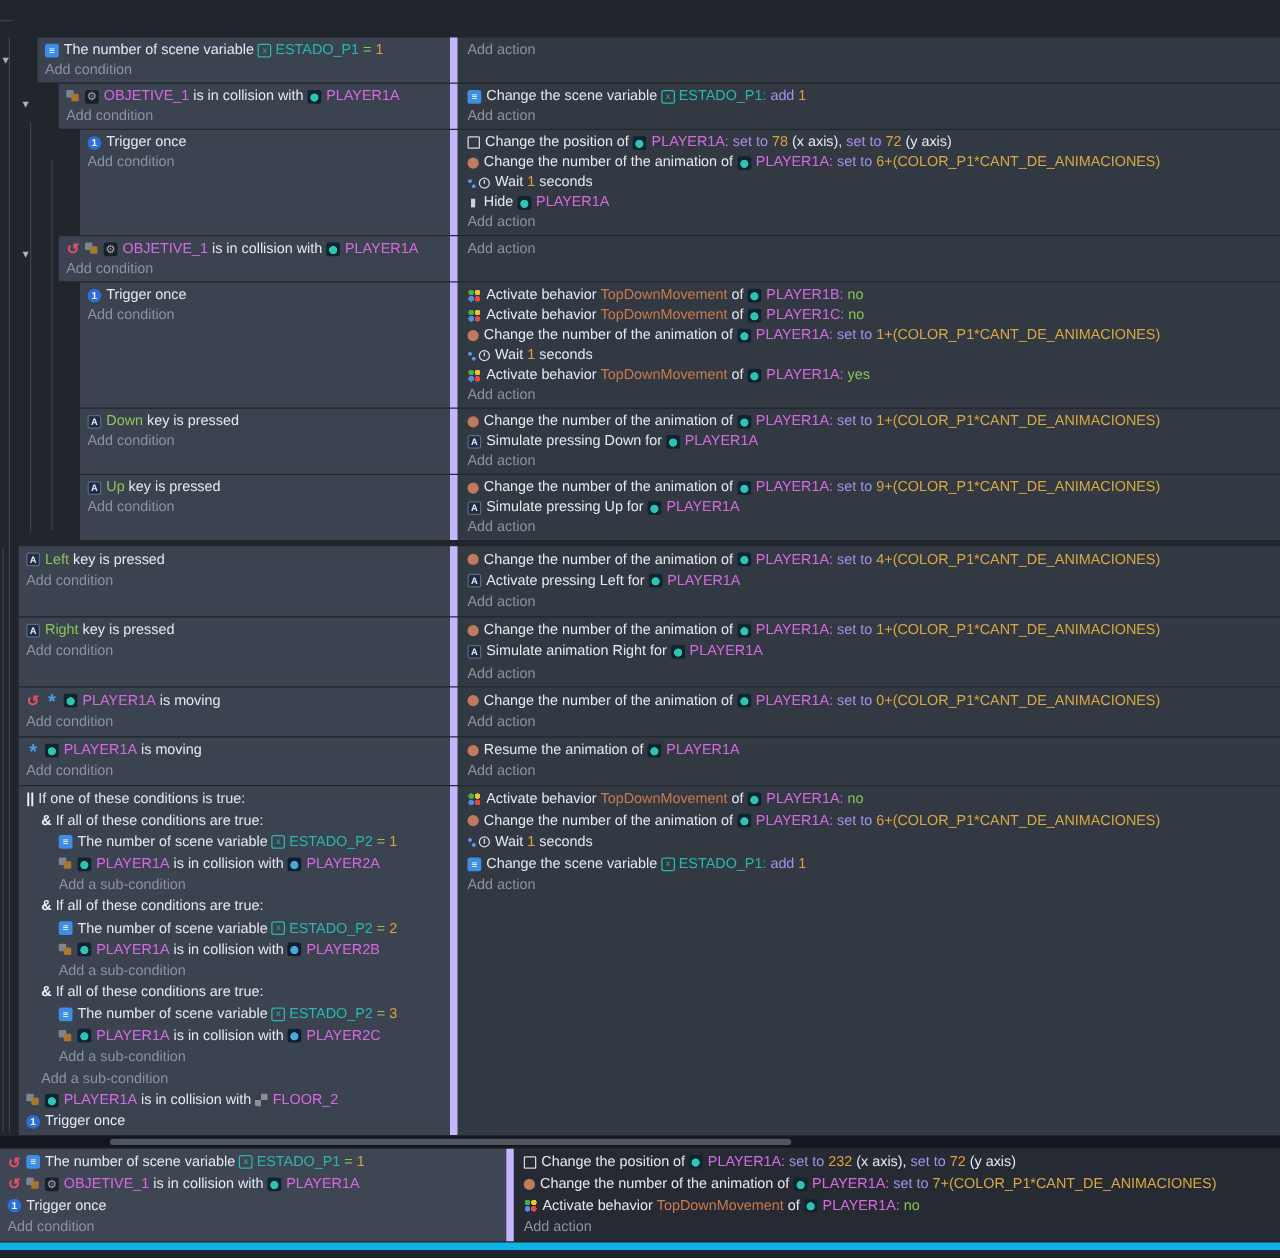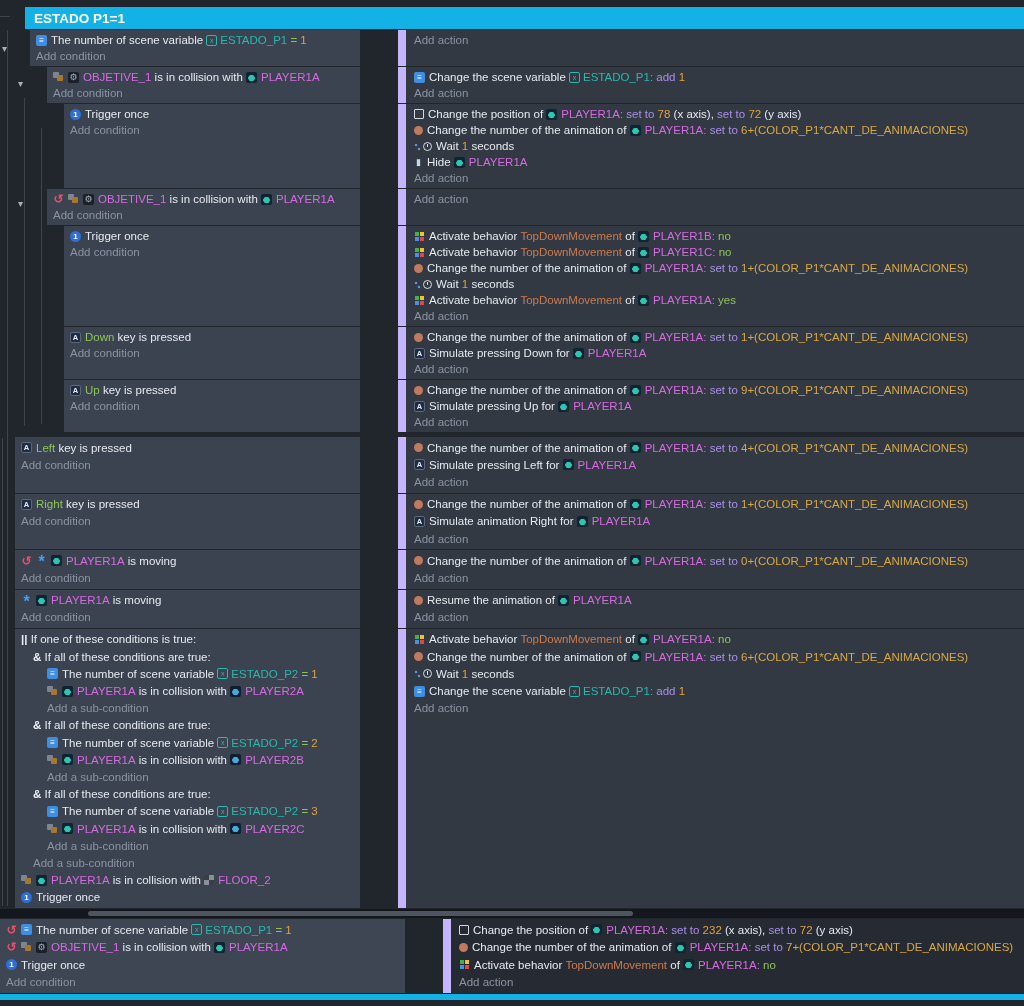--- a/index.html
+++ b/index.html
@@ -5,21 +5,21 @@
   html,body{margin:0;padding:0;background:#14171c;}
   #page{position:relative;width:1024px;height:1006px;background:#21252c;overflow:hidden;
         font-family:"Liberation Sans",sans-serif;}
   
   #group-header{position:absolute;top:7px;left:25px;right:0;height:22px;background:#12b2e6;
         display:flex;align-items:center;padding-left:9px;color:#fff;font-size:13.5px;font-weight:bold;}
   
   #sheet{position:absolute;top:30px;left:0;right:0;}
   .event{display:flex;margin-bottom:1px;}
   .cond{box-sizing:border-box;background:#3b4350;padding:2px 6px;flex:none;}
-  .act{flex:1;background:#323943;padding:2px 8px;border-left:8px solid #c4b5fd;margin-left:38px;}
+  .act{flex:1;background:#323943;padding:2px 8px;border-left:6px solid #c4b5fd;}
   #sec-bottom .cond{background:#3e4654;}
   #sec-bottom .act{background:#262b33;}
   .line{display:flex;align-items:center;white-space:pre;font-size:11.5px;color:#e6eaf0;height:16px;}
   #sec-mid .line{height:17.2px;}
   #sec-bottom .line{height:17.5px;}
   .section-gap{height:4px;}
   
   .t-w{color:#e6eaf0}.t-g{color:#8a93a2}
   .t-obj{color:#d66ae0;font-weight:normal}
   .t-var{color:#27b8ae}
@@ -64,23 +64,20 @@
   
   .hscroll{height:9px;background:#14171d;position:relative;margin:1px 0;}
   .hscroll .thumb{position:absolute;left:88px;width:545px;top:2px;height:5px;background:#4e555e;border-radius:3px;}
   
   #next-strip{height:6px;background:#12b2e6;}
 </style>
 </head>
 <body>
 
 <div id="page">
-  <div id="group-header">
-    <span>ESTADO P1=1</span>
-  </div>
 
   <div id="sheet">
     <div id="sec-top">
         <div class="event" style="margin-left: 30px;">
           <div class="cond" style="width: 330px;">
             <div class="line"><span class="ic ic-var">≡</span><span class="t-w">The number of scene variable </span><span class="ic ic-varbadge">x</span><span class="t-var">ESTADO_P1</span><span class="t-grn"> = </span><span class="t-num">1</span></div>
             <div class="line add-row"><span class="t-g">Add condition</span></div>
           </div>
           <div class="act">
             <div class="line add-row"><span class="t-g">Add action</span></div>
@@ -157,21 +154,21 @@
       </div>
     <div class="section-gap"></div>
     <div id="sec-mid">
         <div class="event" style="margin-left: 15px;">
           <div class="cond" style="width: 345px;">
             <div class="line"><span class="ic ic-key">A</span><span class="t-grn">Left</span><span class="t-w"> key is pressed</span></div>
             <div class="line add-row"><span class="t-g">Add condition</span></div>
           </div>
           <div class="act">
             <div class="line"><span class="ic ic-anim"></span><span class="t-w">Change the number of the animation of </span><span class="ic ic-sprite"></span><span class="t-obj">PLAYER1A:</span><span class="t-kw"> set to </span><span class="t-expr">4+(COLOR_P1*CANT_DE_ANIMACIONES)</span></div>
-            <div class="line"><span class="ic ic-key">A</span><span class="t-w">Simulate pressing Left for </span><span class="ic ic-sprite"></span><span class="t-obj">PLAYER1A</span></div>
+            <div class="line"><span class="ic ic-key">A</span><span class="t-w">Activate pressing Left for </span><span class="ic ic-sprite"></span><span class="t-obj">PLAYER1A</span></div>
             <div class="line add-row"><span class="t-g">Add action</span></div>
           </div>
         </div>
         <div class="event" style="margin-left: 15px;">
           <div class="cond" style="width: 345px;">
             <div class="line"><span class="ic ic-key">A</span><span class="t-grn">Right</span><span class="t-w"> key is pressed</span></div>
             <div class="line add-row"><span class="t-g">Add condition</span></div>
           </div>
           <div class="act">
             <div class="line"><span class="ic ic-anim"></span><span class="t-w">Change the number of the animation of </span><span class="ic ic-sprite"></span><span class="t-obj">PLAYER1A:</span><span class="t-kw"> set to </span><span class="t-expr">1+(COLOR_P1*CANT_DE_ANIMACIONES)</span></div>

